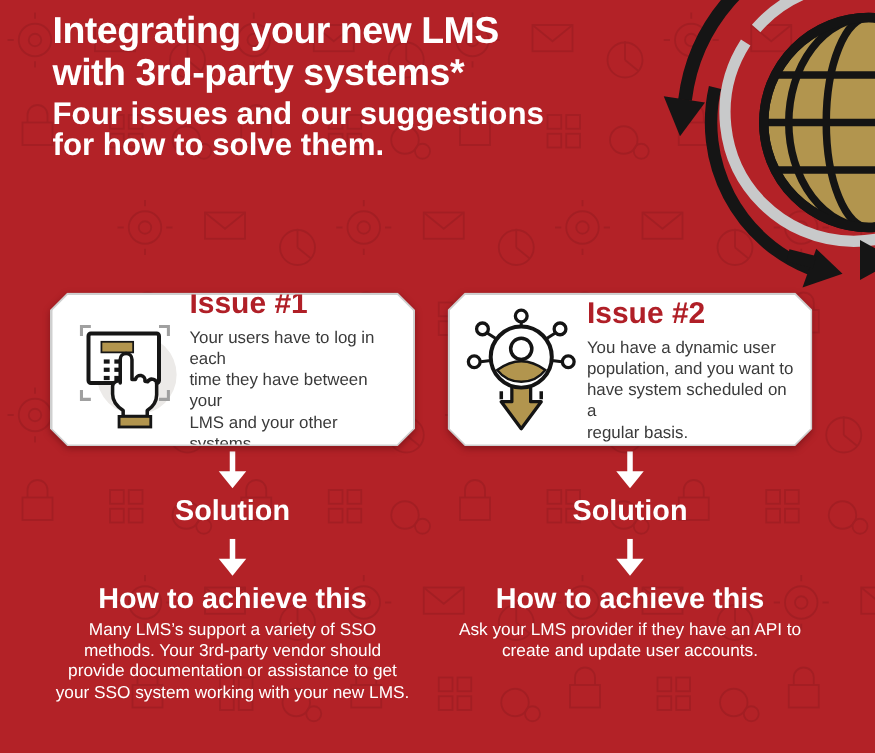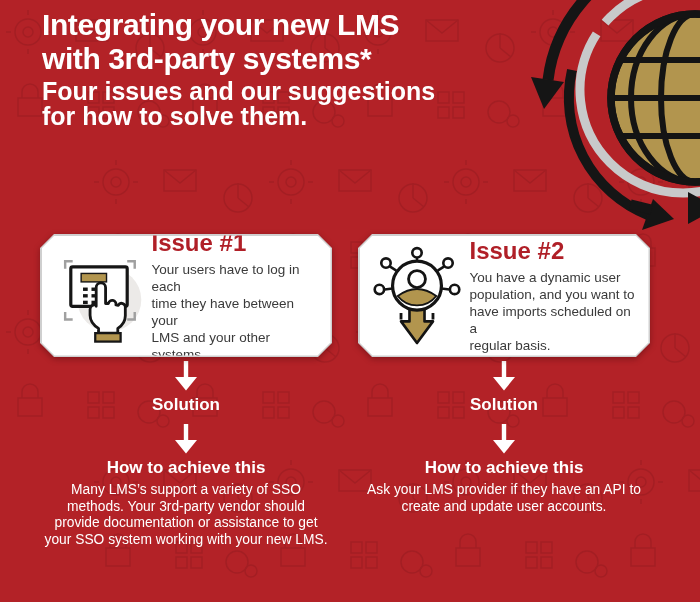--- a/index.html
+++ b/index.html
@@ -33,21 +33,21 @@
     box-sizing:border-box;width:100%;height:120px;background:#FFFFFF;
     clip-path:polygon(13px 0,calc(100% - 13px) 0,100% 13px,100% calc(100% - 13px),calc(100% - 13px) 100%,13px 100%,0 calc(100% - 13px),0 13px);
     display:flex;align-items:center;padding:8px 10px 8px 10px;
   }
   .card-icon{width:94px;height:102px;flex:none;}
   .card-body{flex:1;padding-left:6px;}
   .issue-title{margin:0 0 4px 0;font-size:24px;font-weight:700;color:#B01F27;}
   .issue-desc{margin:0;font-size:13.5px;line-height:17px;color:#3A3A3A;white-space:pre-line;}
   .flow-arrow{margin:4px 0 2px 0;height:30px;}
   .flow-arrow.second{margin-top:7px;}
-  .sec-heading{margin:2px 0 2px 0;font-size:17px;font-weight:700;color:#FFFFFF;text-align:center;}
+  .sec-heading{margin:2px 0 2px 0;font-size:23px;font-weight:700;color:#FFFFFF;text-align:center;}
   .sec-text{
     margin:2px 0 0 0;width:320px;font-size:13.8px;line-height:16.5px;color:#FFFFFF;
     text-align:center;white-space:pre-line;
   }
 </style>
 </head>
 <body>
 
 <svg class="bg-pattern" width="700" height="602" viewBox="0 0 700 602" aria-hidden="true">
   <defs>
@@ -197,21 +197,21 @@
                 <line x1="79" y1="21.5" x2="72" y2="26"></line>
                 <line x1="15.5" y1="46" x2="24" y2="45"></line>
                 <line x1="84.5" y1="46" x2="76" y2="45"></line>
               </g>
             </svg>
           </div>
           <div class="card-body">
             <h2 class="issue-title">Issue #2</h2>
             <p class="issue-desc">You have a dynamic user
 population, and you want to
-have imports scheduled on a
+have system scheduled on a
 regular basis.</p>
           </div>
         </div>
       </div>
     </div>
     <div class="flow-arrow">
       <svg width="30" height="30" viewBox="0 0 30 30">
           <rect x="12.8" y="0" width="4.4" height="18" fill="#FFFFFF"></rect>
           <polygon points="4,16 26,16 15,29.5" fill="#FFFFFF"></polygon>
         </svg>

